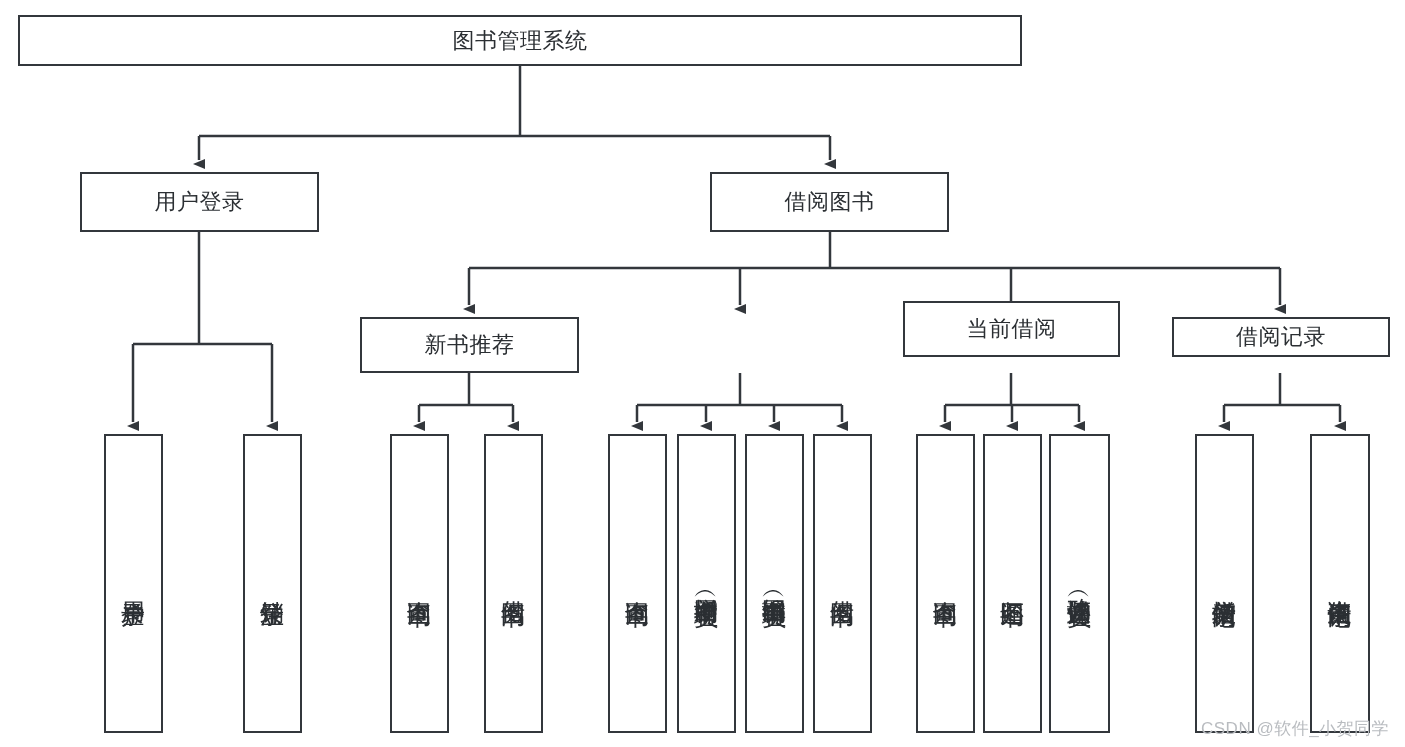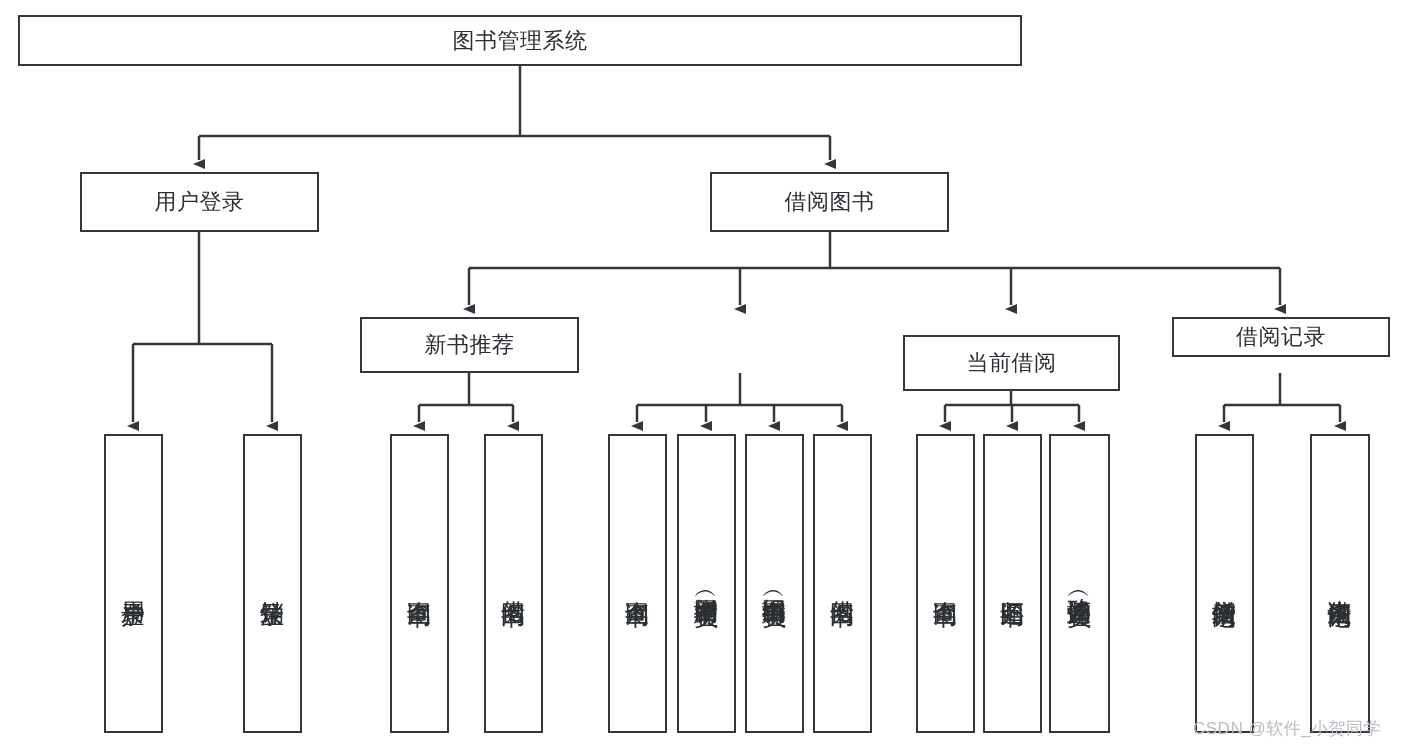--- a/index.html
+++ b/index.html
@@ -55,20 +55,21 @@
     letter-spacing: 1px;
     max-height: 100%;
     white-space: normal;
   }
   #watermark {
     position: absolute;
     color: #b9bcc0;
     font-size: 17px;
     white-space: nowrap;
     letter-spacing: 0.5px;
+    margin-left: 8px;
   }
 </style>
 </head>
 <body>
 
 <div id="canvas">
 
   <svg class="connectors" viewBox="0 0 1405 747" xmlns="http://www.w3.org/2000/svg">
     <defs>
       <marker id="arrow" markerWidth="10" markerHeight="12" refX="1" refY="6" orient="auto" markerUnits="userSpaceOnUse">
@@ -126,21 +127,21 @@
   <div class="node horizontal" style="left:80px; top:172px; width:239px; height:60px;">
     <span class="label">用户登录</span>
   </div>
   <div class="node horizontal" style="left:710px; top:172px; width:239px; height:60px;">
     <span class="label">借阅图书</span>
   </div>
 
   <div class="node horizontal" style="left:360px; top:317px; width:219px; height:56px;">
     <span class="label">新书推荐</span>
   </div>
-  <div class="node horizontal" style="left:903px; top:335px; width:217px; height:56px;">
+  <div class="node horizontal" style="left:903px; top:301px; width:217px; height:56px;">
     <span class="label">当前借阅</span>
   </div>
   <div class="node horizontal" style="left:1172px; top:317px; width:218px; height:40px;">
     <span class="label">借阅记录</span>
   </div>
 
   <div class="node vertical" style="left:104px; top:434px; width:59px; height:299px;">
     <span class="label">用户登录</span>
   </div>
   <div class="node vertical" style="left:243px; top:434px; width:59px; height:299px;">

